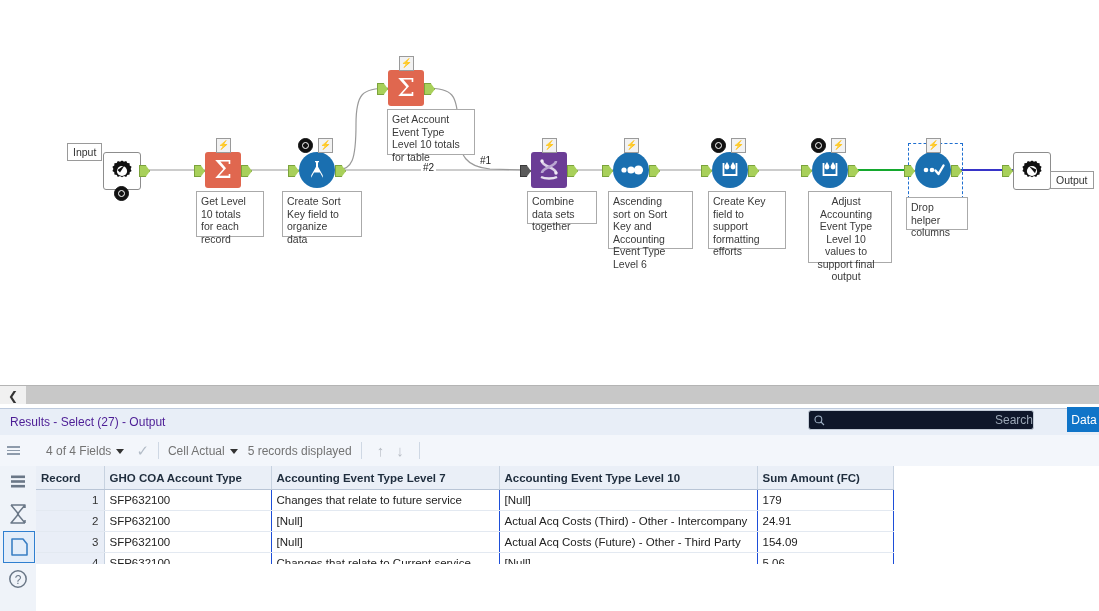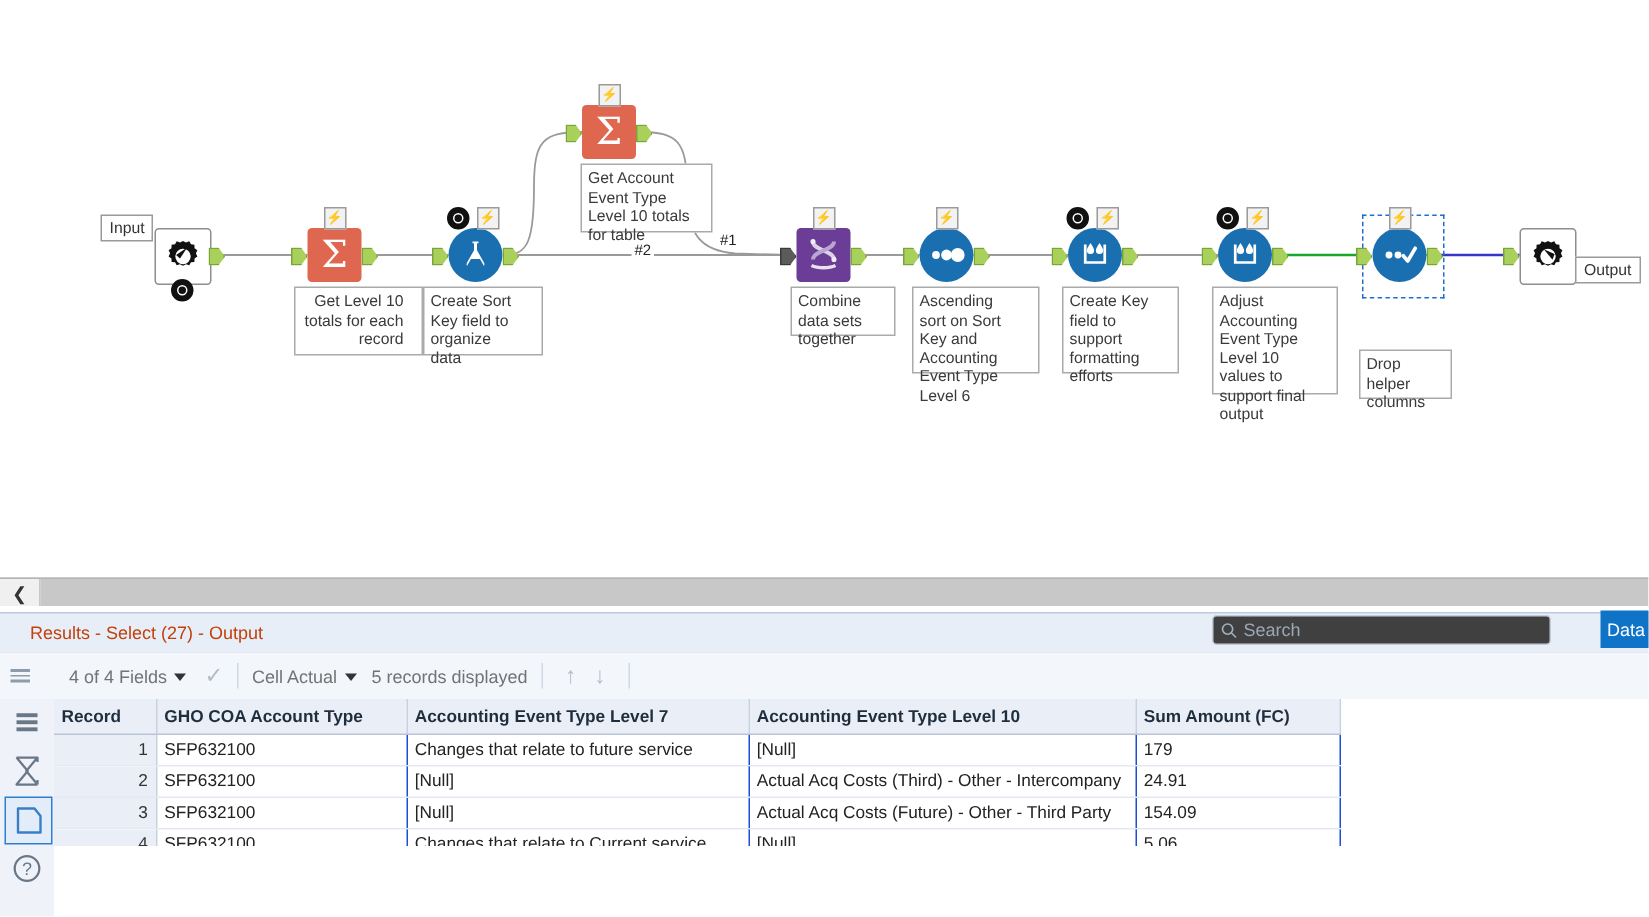--- a/index.html
+++ b/index.html
@@ -66,42 +66,42 @@
     font-size:12px;color:#333;border-right:1px solid #c8c8c8;
   }
 
   
   #results{position:absolute;left:0;top:404px;width:1099px;height:207px;background:#ffffff;}
   #resultsHeader{
     position:absolute;left:0;top:4px;width:1099px;height:26px;
     background:#e8eef7;border-top:1px solid #bdcadd;border-bottom:1px solid #bdcadd;
     display:flex;align-items:center;
   }
-  #resultsHeader .title{padding-left:20px;font-size:12px;color:#c2410c;}
+  #resultsHeader .title{padding-left:10px;font-size:12px;color:#4c1d95;}
 
   #toolbar{
     position:absolute;left:0;top:31px;width:1099px;height:31px;
     background:#f3f6fb;border-bottom:1px solid #d5dfec;
     display:flex;align-items:center;
   }
   #toolbar .grip{
     width:26px;height:31px;display:flex;flex-direction:column;
     align-items:center;justify-content:center;gap:2px;
   }
   #toolbar .item{font-size:12px;color:#737373;white-space:nowrap;}
   .caret{display:inline-block;width:0;height:0;border-left:4px solid transparent;
     border-right:4px solid transparent;border-top:5px solid #333;vertical-align:middle;margin-left:5px;}
   .vsep{width:1px;height:17px;background:#cfd8e4;margin:0 9px;}
   .checkmark{color:#b3bcc7;font-size:15px;line-height:1;}
   .arrowbtn{color:#b7bcc4;font-size:15px;line-height:1;padding:0 6px;}
 
   #searchbox{
     position:absolute;left:808px;top:6px;width:226px;height:20px;
-    border:1px solid #c3ccd8;border-radius:3px;background:#404040;
-    display:flex;align-items:center;box-sizing:border-box;
+    border:1px solid #c3ccd8;border-radius:3px;background:#0f172a;
+    display:flex;align-items:center;box-sizing:border-box;justify-content:space-between;
   }
   #searchbox .mag{
     width:20px;display:flex;align-items:center;justify-content:center;color:#9fb0c4;font-size:11px;
   }
   #searchbox .ph{color:#9aa6b4;font-size:12px;}
   #databtn{
     position:absolute;left:1067px;top:3px;width:34px;height:25px;background:#0f74c8;
     color:#fff;font-size:12px;display:flex;align-items:center;justify-content:center;
   }
 
@@ -179,21 +179,21 @@
 
     <div class="node square" style="left:205px;top:152px;">
       <div class="glyph" style="background:#e0674f;">
         <svg width="30" height="30" viewBox="0 0 30 30">
             <text x="15" y="23" font-family="DejaVu Serif, serif" font-size="25" fill="#ffffff" text-anchor="middle">Σ</text>
           </svg>
       </div>
       <div class="stub in"></div>
       <div class="stub out"></div>
       <div class="badge lightning" style="left:11px;">⚡</div>
-      <div class="label" style="left:-9px;top:39px;width:86px;height:46px;text-align:right;">Get Level 10 totals for each record</div>
+      <div class="label" style="left:-9px;top:39px;width:68px;height:46px;">Get Level 10 totals for each record</div>
     </div>
 
     <div class="node" style="left:299px;top:152px;">
       <div class="glyph" style="background:#1a6fb0;">
         <svg width="22" height="22" viewBox="0 0 22 22">
           <path d="M9 2 h4 v1.2 h-1 v4.6 l4.6 8.2 a2.4 2.4 0 0 1 -2.1 3.6 h-7 a2.4 2.4 0 0 1 -2.1 -3.6 l4.6 -8.2 v-4.6 h-1z" fill="#ffffff"></path>
           <path d="M8 13.6 h6 l2.6 4.6 a1.6 1.6 0 0 1 -1.4 2.4 h-8.4 a1.6 1.6 0 0 1 -1.4 -2.4z" fill="#1a6fb0"></path>
         </svg>
       </div>
       <div class="stub in"></div>
@@ -274,36 +274,36 @@
           <path d="M10 5 C8.4 7.6 7.6 8.8 7.6 10 a2.4 2.4 0 0 0 4.8 0 c0-1.2-.8-2.4-2.4-5z" fill="#fff"></path>
           <path d="M16 5 C14.4 7.6 13.6 8.8 13.6 10 a2.4 2.4 0 0 0 4.8 0 c0-1.2-.8-2.4-2.4-5z" fill="#fff"></path>
         </svg>
       </div>
       <div class="stub in"></div>
       <div class="stub out"></div>
       <div class="badge gearcircle" style="left:-1px;">
           <span class="ring"></span>
         </div>
       <div class="badge lightning" style="left:19px;">⚡</div>
-      <div class="label" style="left:-4px;top:39px;width:84px;height:72px;">Adjust Accounting Event Type Level 10 values to support final output</div>
+      <div class="label" style="left:-4px;top:39px;width:84px;height:72px;text-align:center;">Adjust Accounting Event Type Level 10 values to support final output</div>
     </div>
 
     <div class="selbox" style="left:908px;top:143px;width:53px;height:54px;"></div>
     <div class="node" style="left:915px;top:152px;">
       <div class="glyph" style="background:#1a6fb0;">
         <svg width="26" height="26" viewBox="0 0 26 26">
           <circle cx="6" cy="13" r="2.3" fill="#fff"></circle>
           <circle cx="12" cy="13" r="2.3" fill="#fff"></circle>
           <path d="M15.5 13.5 L18.5 17 L23.5 8.5" stroke="#fff" stroke-width="2.4" fill="none" stroke-linecap="round" stroke-linejoin="round"></path>
         </svg>
       </div>
       <div class="stub in"></div>
       <div class="stub out"></div>
       <div class="badge lightning" style="left:11px;">⚡</div>
-      <div class="label" style="left:-9px;top:45px;width:62px;height:33px;margin-top:36px;">Drop helper columns</div>
+      <div class="label" style="left:-9px;top:45px;width:62px;height:33px;">Drop helper columns</div>
     </div>
 
     <div class="node square" style="left:1013px;top:152px;">
       <div class="glyph" style="background:#ffffff;border:1px solid #8d8d8d;">
         <svg width="26" height="26" viewBox="0 0 26 26">
           <path d="M13 2.6 l2 1.1 2.2-.8 1.1 2 2.3.3 .1 2.3 1.9 1.3-1 2.1 1 2.1-1.9 1.3-.1 2.3-2.3.3-1.1 2-2.2-.8-2 1.1-2-1.1-2.2.8-1.1-2-2.3-.3-.1-2.3-1.9-1.3 1-2.1-1-2.1 1.9-1.3 .1-2.3 2.3-.3 1.1-2 2.2.8z" fill="#111"></path>
           <circle cx="13" cy="13" r="5.1" fill="#fff"></circle>
           <path d="M10.2 8.2 L16.0 15.2 L17.4 11.4 Z" fill="#111"></path>
         </svg>
       </div>

